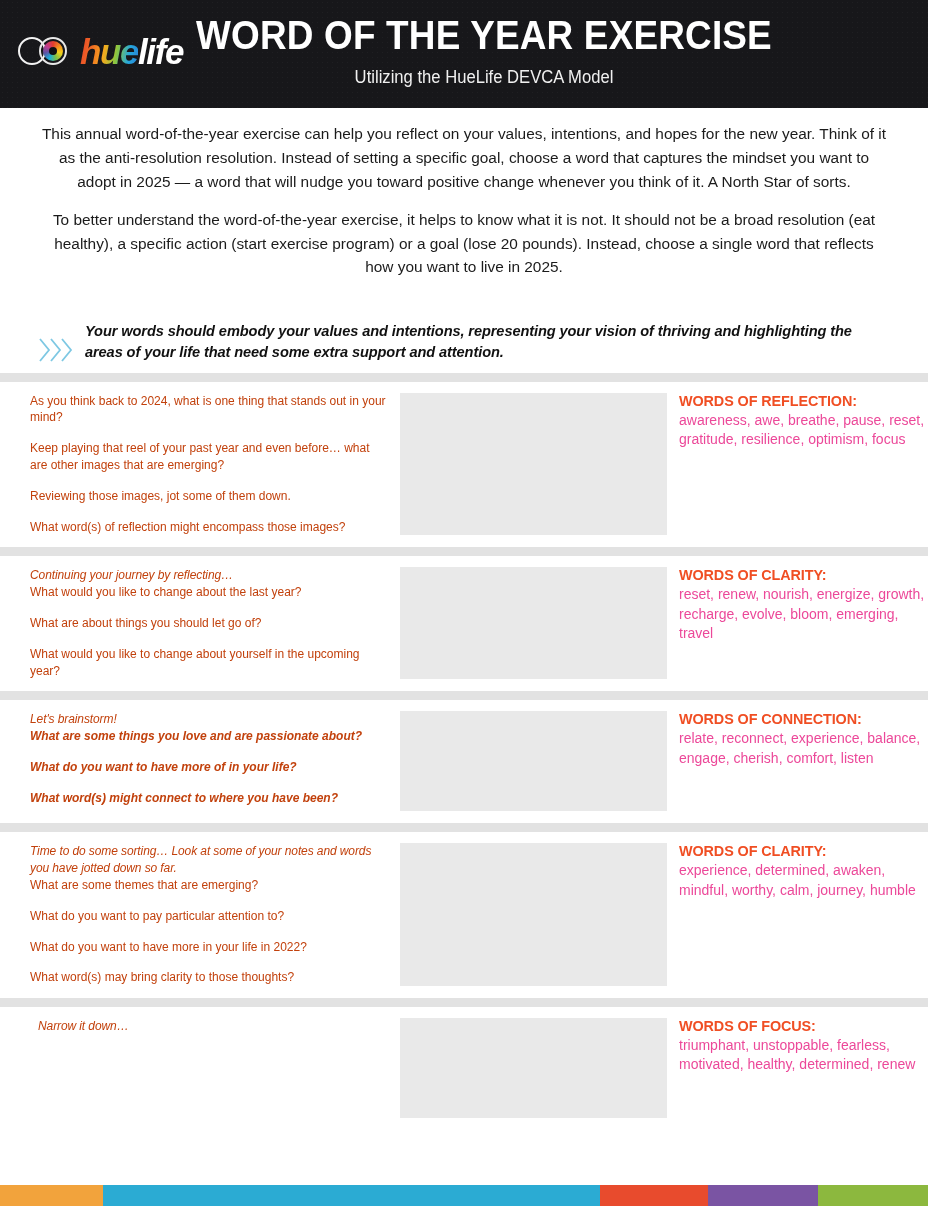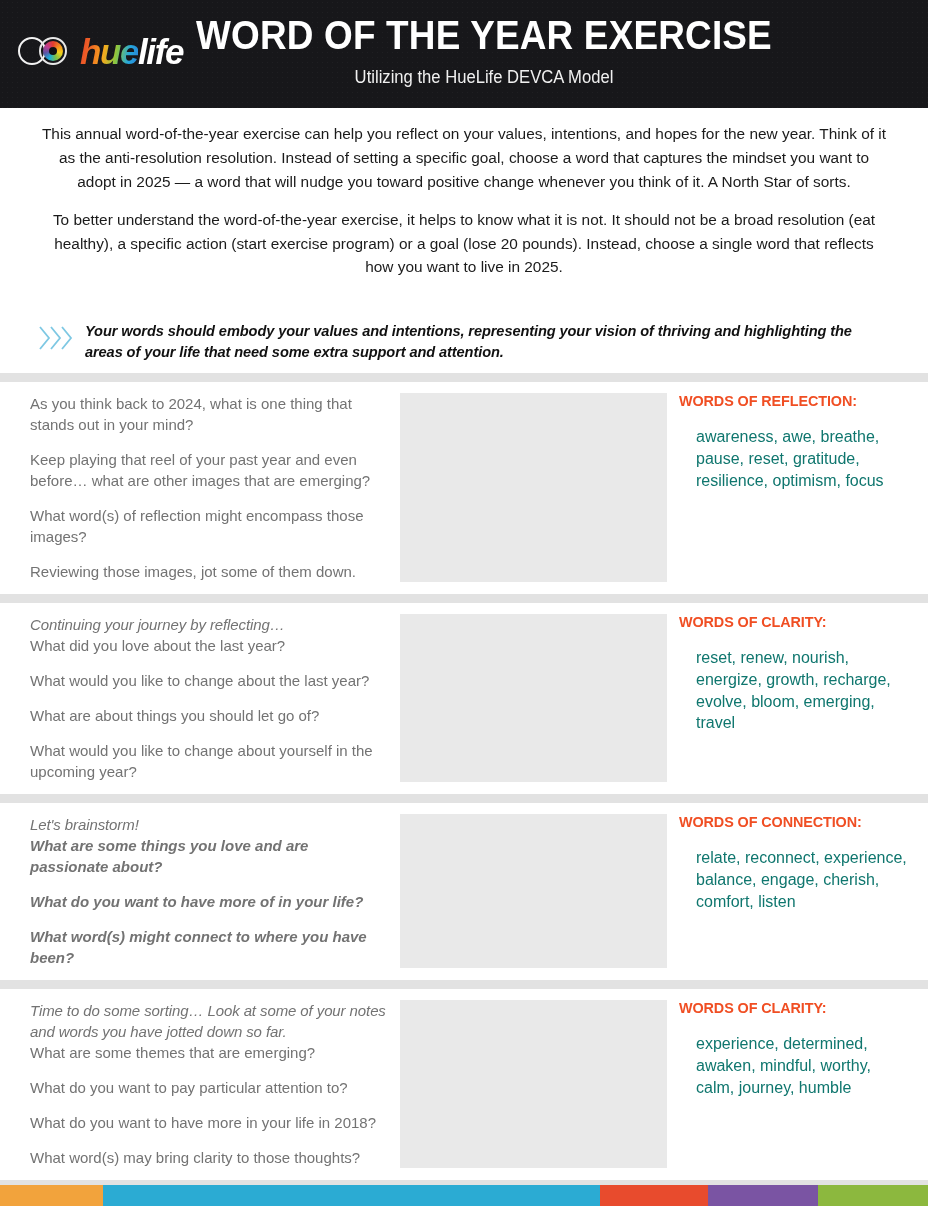--- a/index.html
+++ b/index.html
@@ -108,21 +108,21 @@
     margin: 0 0 14px 0;
     font-size: 15.4px;
     line-height: 1.55;
     color: #1b1b1b;
     text-align: center;
   }
 
   
   .callout {
     display: flex;
-    align-items: flex-start;
+    align-items: flex-end;
     padding: 6px 38px 10px 38px;
     margin-top: 36px;
   }
   .chevrons {
     display: flex;
     margin-right: 14px;
     padding-top: 4px;
     flex: 0 0 auto;
   }
   .chev {
@@ -166,45 +166,45 @@
     width: 267px;
     height: 100%;
     min-height: 100px;
   }
   .col-words {
     flex: 1 1 auto;
     padding-left: 12px;
     box-sizing: border-box;
   }
   .q {
-    font-size: 15px;
+    font-size: 12px;
     line-height: 1.4;
     margin: 0 0 14px 0;
-    color: #737373;
+    color: #c2410c;
   }
   .q:last-child { margin-bottom: 0; }
   .q.lead {
     font-weight: normal;
     font-style: italic;
     margin-bottom: 0;
     letter-spacing: -0.1px;
   }
   .q.ital { font-style: italic; font-weight: bold; }
   .words-title {
     color: #f04e23;
     font-weight: bold;
     font-size: 14.4px;
     margin: 0 0 2px 0;
     letter-spacing: -0.1px;
   }
   .words-list {
-    font-size: 16px;
+    font-size: 14px;
     line-height: 1.37;
-    color: #0f766e;
-    margin: 17px;
+    color: #ec4899;
+    margin: 0;
   }
   .color-bar {
     position: absolute;
     left: 0; bottom: 0;
     width: 928px;
     height: 21px;
     display: flex;
   }
   .color-bar span { display: block; height: 100%; }
 </style>
@@ -245,36 +245,35 @@
   </div>
   <div class="callout-text">Your words should embody your values and intentions, representing your vision of thriving and highlighting the areas of your life that need some extra support and attention.</div>
 </div>
 
 <div id="sections-host">
     <div class="divider"></div>
     <div class="section">
       <div class="col-q">
         <p class="q">As you think back to 2024, what is one thing that stands out in your mind?</p>
         <p class="q">Keep playing that reel of your past year and even before… what are other images that are emerging?</p>
+        <p class="q">Reviewing those images, jot some of them down.</p>
         <p class="q">What word(s) of reflection might encompass those images?</p>
-        <p class="q">Reviewing those images, jot some of them down.</p>
       </div>
       <div class="col-box">
         <div class="answer-box"></div>
       </div>
       <div class="col-words">
         <p class="words-title">WORDS OF REFLECTION:</p>
         <p class="words-list">awareness, awe, breathe, pause, reset, gratitude, resilience, optimism, focus</p>
       </div>
     </div>
     <div class="divider"></div>
     <div class="section">
       <div class="col-q">
         <p class="q lead">Continuing your journey by reflecting…</p>
-        <p class="q">What did you love about the last year?</p>
         <p class="q">What would you like to change about the last year?</p>
         <p class="q">What are about things you should let go of?</p>
         <p class="q">What would you like to change about yourself in the upcoming year?</p>
       </div>
       <div class="col-box">
         <div class="answer-box"></div>
       </div>
       <div class="col-words">
         <p class="words-title">WORDS OF CLARITY:</p>
         <p class="words-list">reset, renew, nourish, energize, growth, recharge, evolve, bloom, emerging, travel</p>
@@ -295,21 +294,21 @@
         <p class="words-title">WORDS OF CONNECTION:</p>
         <p class="words-list">relate, reconnect, experience, balance, engage, cherish, comfort, listen</p>
       </div>
     </div>
     <div class="divider"></div>
     <div class="section">
       <div class="col-q">
         <p class="q lead">Time to do some sorting… Look at some of your notes and words you have jotted down so far.</p>
         <p class="q">What are some themes that are emerging?</p>
         <p class="q">What do you want to pay particular attention to?</p>
-        <p class="q">What do you want to have more in your life in 2018?</p>
+        <p class="q">What do you want to have more in your life in 2022?</p>
         <p class="q">What word(s) may bring clarity to those thoughts?</p>
       </div>
       <div class="col-box">
         <div class="answer-box"></div>
       </div>
       <div class="col-words">
         <p class="words-title">WORDS OF CLARITY:</p>
         <p class="words-list">experience, determined, awaken, mindful, worthy, calm, journey, humble</p>
       </div>
     </div>

